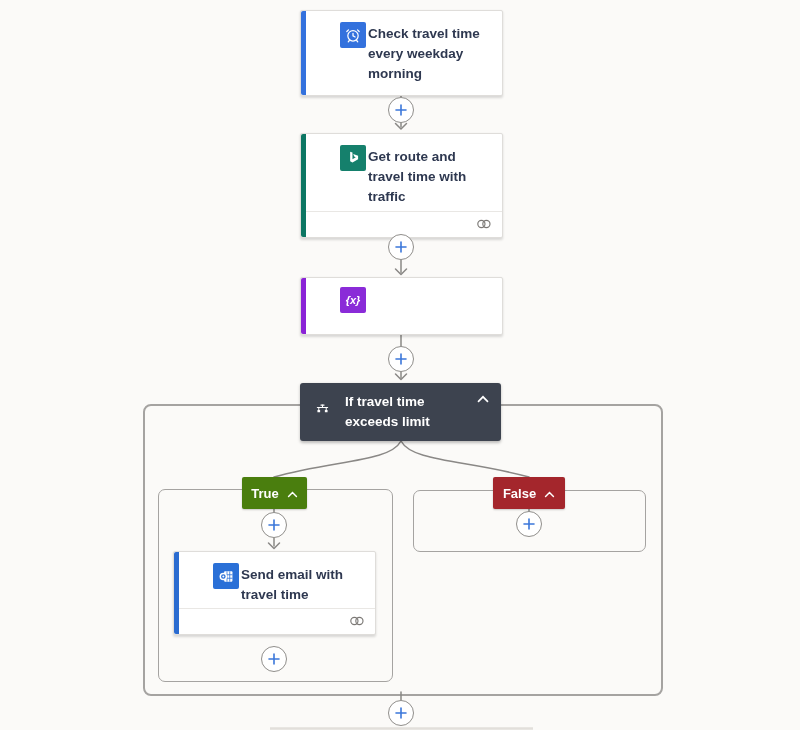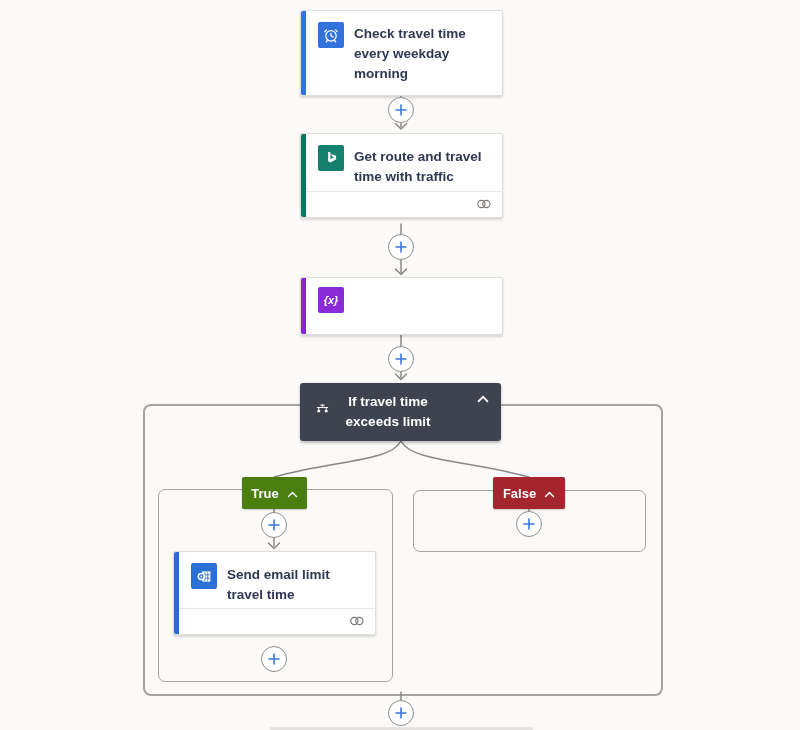--- a/index.html
+++ b/index.html
@@ -11,38 +11,38 @@
   .scope.inner{border-width:1.5px;border-radius:7px;}
 
   
   #connectors{position:absolute;left:0;top:0;z-index:2;pointer-events:none;}
   .connector-path{stroke:var(--connector,#8a8886);stroke-width:1.5;fill:none;stroke-linecap:round;stroke-linejoin:round;}
   .peek-line{stroke:#e2dfdb;stroke-width:2.5;fill:none;}
 
   
   .card{position:absolute;background:#fff;border:1px solid #dfddda;border-radius:2px;
         box-shadow:0 1.2px 2.6px rgba(0,0,0,.14);z-index:3;cursor:pointer;}
-  .card-main{display:flex;align-items:flex-start;gap:10px;padding:11px 12px 11px 11px;}
+  .card-main{display:flex;align-items:flex-start;gap:2px;padding:11px 12px 11px 11px;margin-left:22px;}
   .accent{position:absolute;left:0;top:0;bottom:0;width:5px;border-radius:2px 0 0 2px;}
   .accent.trigger{background:var(--trigger-accent);}
   .accent.bing{background:var(--bing-accent);}
   .accent.variable{background:var(--variable-accent);}
   .accent.outlook{background:var(--outlook-accent);}
   .icon{width:26px;height:26px;border-radius:2px;flex:0 0 auto;display:flex;align-items:center;justify-content:center;margin-left:6px;}
   .icon.trigger{background:var(--trigger-icon-bg);}
   .icon.bing{background:var(--bing-icon-bg);}
   .icon.variable{background:var(--variable-icon-bg);font-style:italic;color:#fff;font-size:11px;font-weight:700;}
   .icon.outlook{background:var(--outlook-icon-bg);}
   .card-title{font-size:13.5px;line-height:20px;font-weight:700;color:var(--card-text,#2e3850);padding-top:2px;}
   .card-footer{height:25px;border-top:1px solid #e9e7e4;display:flex;align-items:center;justify-content:flex-end;padding-right:10px;}
   .outlook-grid{stroke:var(--outlook-icon-bg);}
 
   
   .condition-card{position:absolute;left:300px;top:383px;width:201px;height:58px;background:var(--condition-bg,#3d434f);
-        border-radius:3px;box-shadow:0 1.5px 3px rgba(0,0,0,.25);z-index:3;cursor:pointer;display:flex;align-items:center;padding-left:13px;box-sizing:border-box;text-align:center;}
+        border-radius:3px;box-shadow:0 1.5px 3px rgba(0,0,0,.25);z-index:3;cursor:pointer;display:flex;align-items:center;gap:13px;padding-left:13px;box-sizing:border-box;}
   .condition-title{font-size:13.5px;line-height:20px;font-weight:700;color:#fff;width:112px;}
   .collapse-btn{position:absolute;right:10px;top:10px;width:16px;height:12px;display:flex;align-items:center;justify-content:center;cursor:pointer;background:none;border:none;padding:0;}
 
   
   .badge{position:absolute;height:32px;display:flex;align-items:center;justify-content:center;gap:8px;
          color:#fff;font-size:13px;font-weight:700;border-radius:2px;z-index:4;cursor:pointer;
          box-shadow:0 1px 2px rgba(0,0,0,.2);}
   .badge.true{left:242px;top:477px;width:65px;background:var(--true-bg,#4a7e0e);}
   .badge.false{left:493px;top:477px;width:72px;background:var(--false-bg,#a4262c);}
 
@@ -188,21 +188,21 @@
     <div class="accent outlook"></div>
     <div class="card-main" style="padding-bottom:3px;">
       <div class="icon outlook">
         <svg width="19" height="19" viewBox="0 0 24 24">
           <rect x="9" y="5.5" width="10.5" height="13" rx="1" fill="#fff"></rect>
           <path class="outlook-grid" d="M12.6 5.5v13M16.1 5.5v13M9 9.8h10.5M9 14.2h10.5" stroke-width="1" fill="none"></path>
           <circle cx="8" cy="12" r="4.8" fill="#fff"></circle>
           <circle class="outlook-grid" cx="8" cy="12" r="2.1" fill="none" stroke-width="1.6"></circle>
         </svg>
       </div>
-      <div class="card-title" style="width:152px;">Send email limit travel time</div>
+      <div class="card-title" style="width:152px;">Send email with travel time</div>
     </div>
     <div class="card-footer">
       <span>
         <svg width="16" height="12" viewBox="0 0 16 12">
           <circle class="conn-ring" cx="5.4" cy="6" r="3.6"></circle>
           <circle class="conn-ring" cx="10.4" cy="6" r="3.6"></circle>
         </svg>
       </span>
     </div>
   </div>

